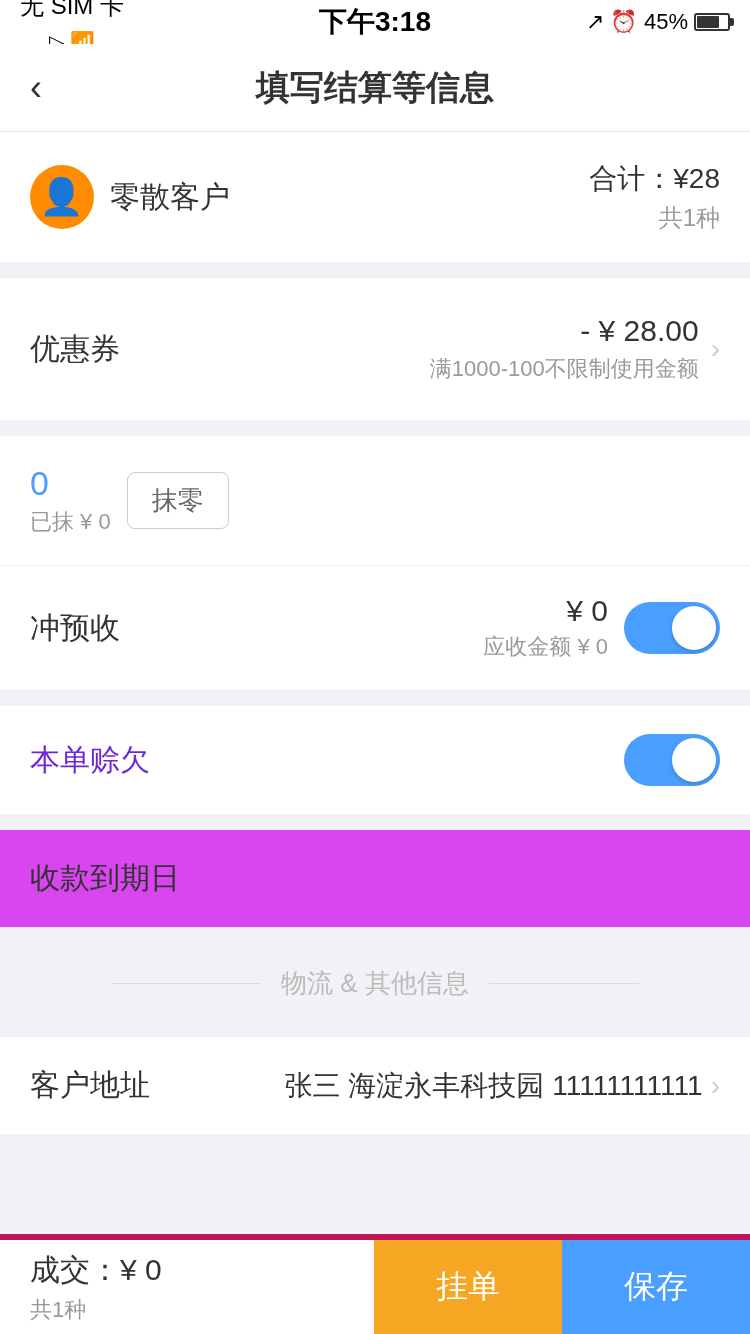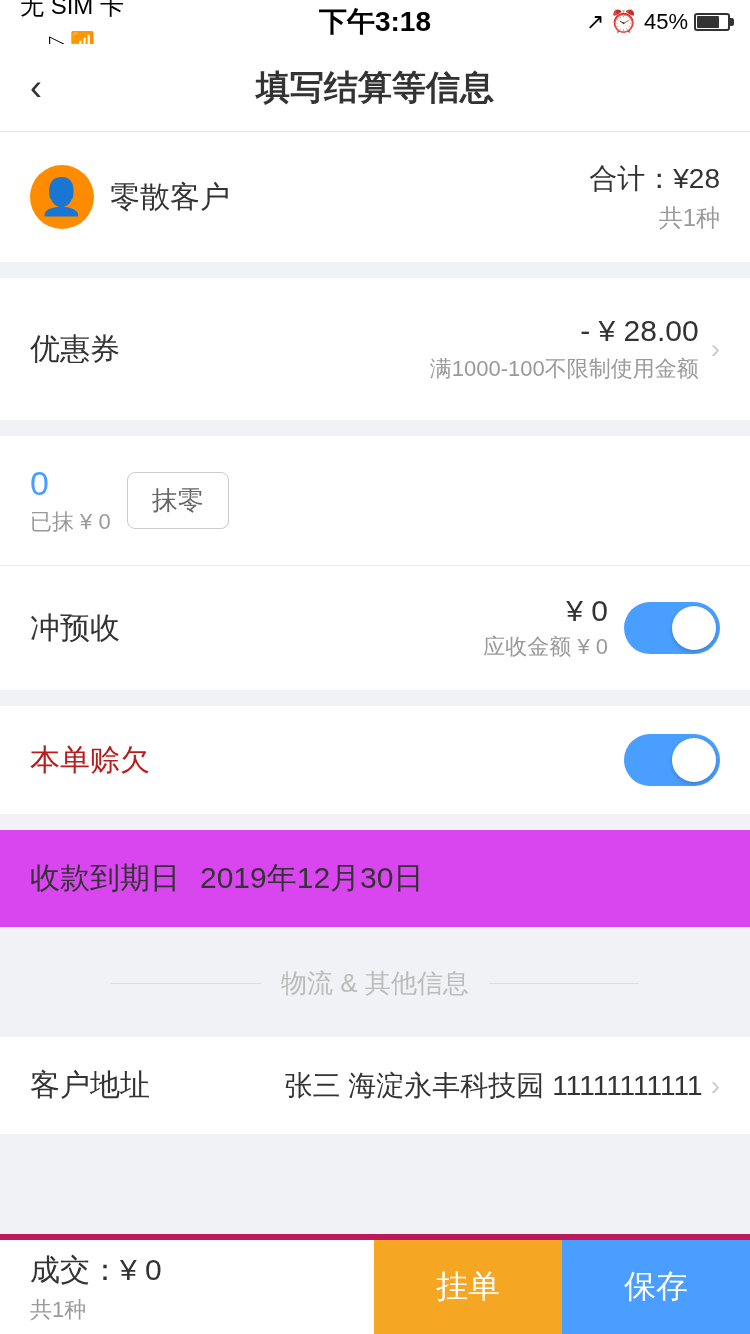--- a/index.html
+++ b/index.html
@@ -198,21 +198,21 @@
     
     .debt-section {
       background: #fff;
       margin-bottom: 16px;
       padding: 28px 30px;
       display: flex;
       align-items: center;
       justify-content: space-between;
       min-height: 100px;
     }
-    .debt-label { font-size: 30px; color: #b91c1c; }
+    .debt-label { font-size: 30px; color: #6d28d9; }
 
     
     .due-section {
       background: #d946ef;
       margin-bottom: 16px;
       padding: 28px 30px;
     }
     .due-row { display: flex; align-items: center; gap: 20px; }
     .due-label { font-size: 30px; color: #333; }
     .due-date { font-size: 30px; color: #333; }
@@ -380,21 +380,20 @@
 <div class="debt-section section">
   <span class="debt-label">本单赊欠</span>
   <div class="toggle">
     <div class="toggle-knob"></div>
   </div>
 </div>
 
 <div class="due-section section">
   <div class="due-row">
     <span class="due-label">收款到期日</span>
-    <span class="due-date">2019年12月30日</span>
   </div>
 </div>
 
 <div class="logistics-divider">
   <div class="logistics-text">
     <div class="logistics-line"></div>
     <span>物流 &amp; 其他信息</span>
     <div class="logistics-line"></div>
   </div>
 </div>

